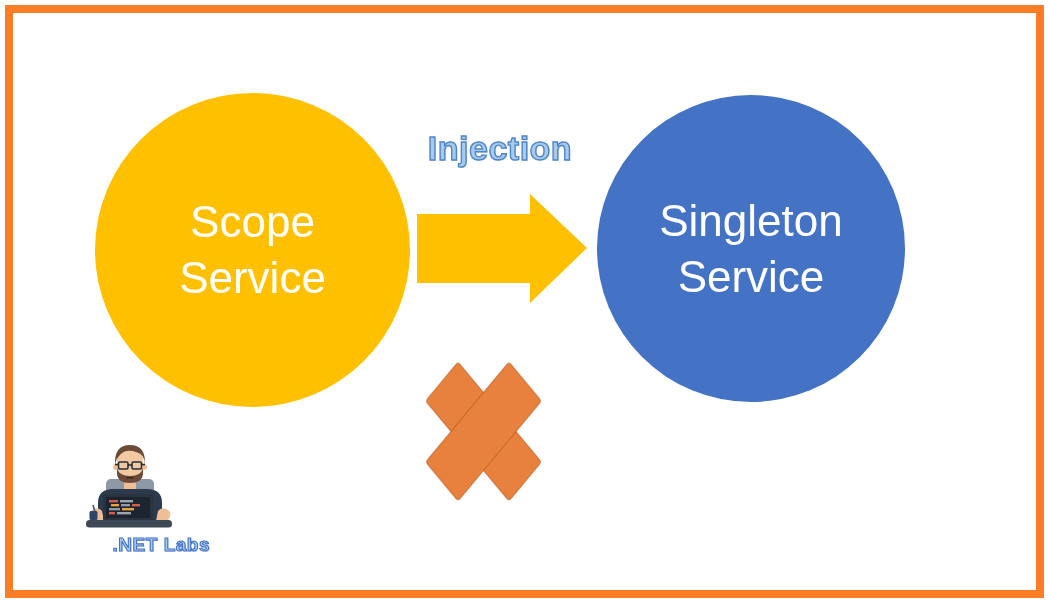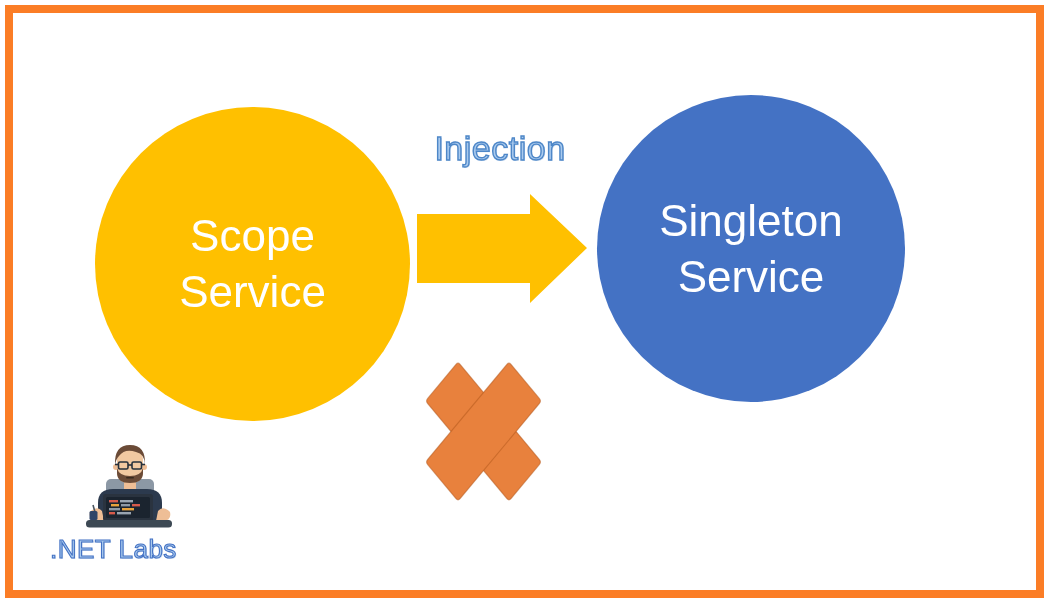--- a/index.html
+++ b/index.html
@@ -26,37 +26,37 @@
     justify-content: center;
     text-align: center;
   }
   .circle .circle-label {
     white-space: pre-line;
     font-size: 44px;
     line-height: 1.27;
     font-weight: 400;
   }
   .circle.scope {
-    left: 95px; top: 107px; width: 315px; height: 314px;
+    left: 95px; top: 93px; width: 315px; height: 314px;
     background: var(--scope-fill, #FFC000);
     color: var(--scope-text, #fff);
   }
   .circle.singleton {
     left: 597px; top: 95px; width: 308px; height: 307px;
     background: var(--singleton-fill, #4472C4);
     color: var(--singleton-text, #fff);
     text-align: center;
   }
   .arrow-svg {
     position: absolute;
     left: 417px; top: 194px;
   }
   .arrow-svg polygon { fill: var(--arrow-fill, #FFC000); }
   .fancy-text {
-    font-weight: normal;
+    font-weight: bold;
     letter-spacing: 0.5px;
     color: var(--fancy-fill, #A9CAEE);
     -webkit-text-stroke: 1.4px var(--fancy-outline, #4E87C8);
     text-shadow: 1px 1px 0 rgba(78, 135, 200, 0.25);
   }
   .injection-label {
     position: absolute;
     left: 390px; top: 129px; width: 220px;
     text-align: center;
     font-size: 34px;
@@ -71,22 +71,22 @@
     stroke-width: 1;
   }
   .person-svg {
     position: absolute;
     left: 84px; top: 437px;
     width: 90px; height: 100px;
   }
   .brand-label {
     position: absolute;
     left: 50px; top: 534px; width: 160px;
-    text-align: left;
-    font-size: 26px;
+    text-align: right;
+    font-size: 19px;
     -webkit-text-stroke: 1.1px var(--brand-outline, #4472C4);
     color: var(--brand-fill, #A9CAEE);
   }
 </style>
 </head>
 <body>
 
 <div class="stage">
 
   <div class="frame"></div>

